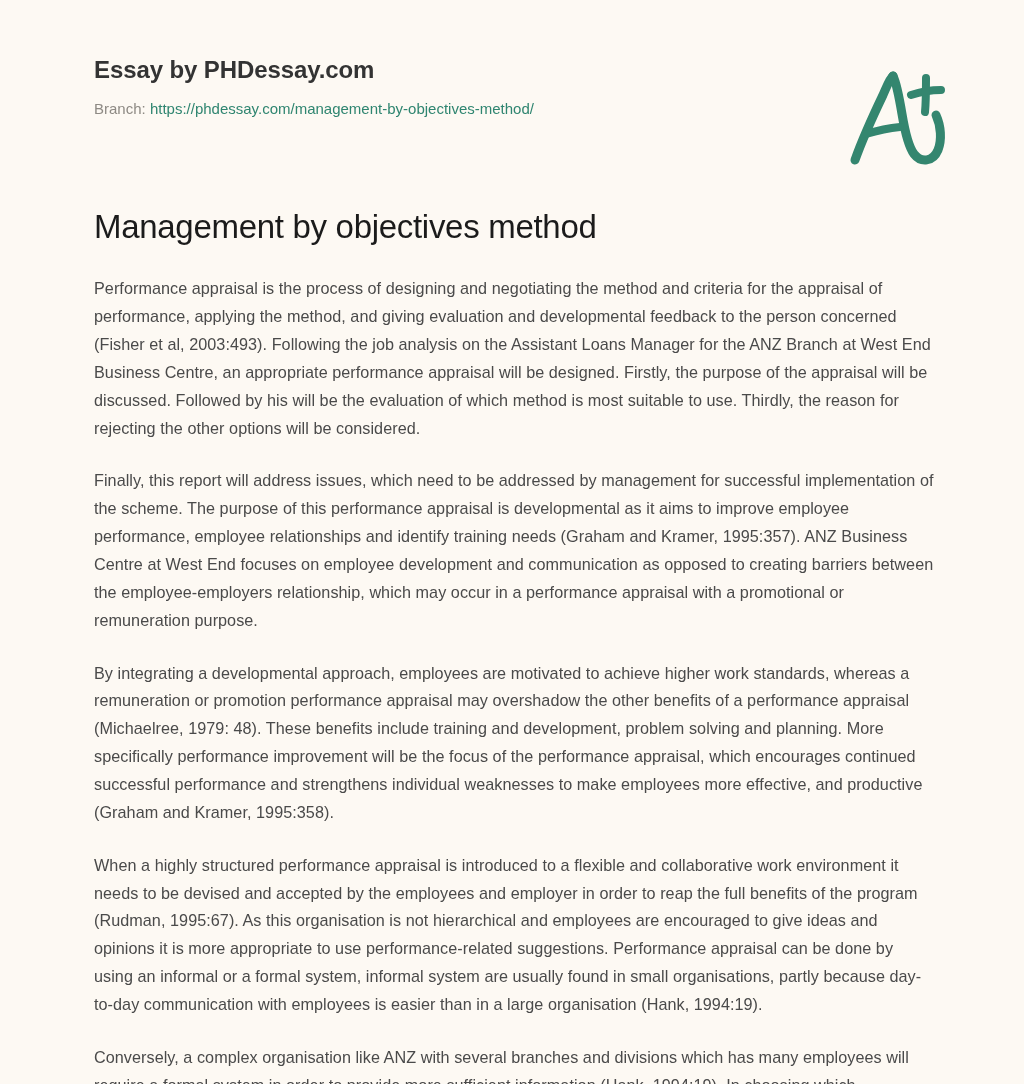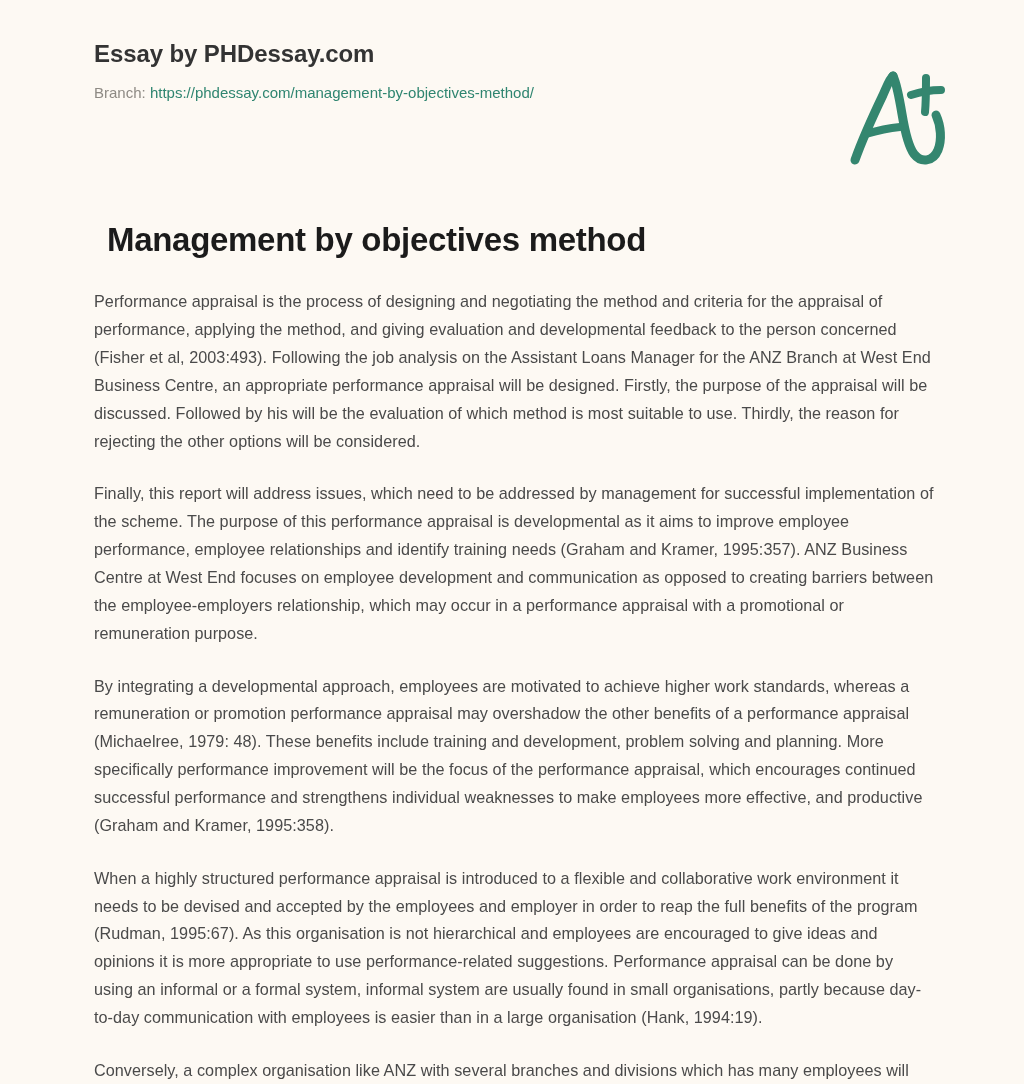--- a/index.html
+++ b/index.html
@@ -21,21 +21,21 @@
     position: relative;
     width: 1024px;
     height: 1084px;
     box-sizing: border-box;
   }
 
   
   .header {
     position: absolute;
     left: 94px;
-    top: 40px;
+    top: 56px;
     width: 836px;
   }
 
   .brand-title {
     font-size: 24px;
     font-weight: bold;
     color: #333333;
     letter-spacing: -0.1px;
     line-height: 1.2;
     margin: 0;
@@ -76,23 +76,23 @@
 
   
   .article {
     position: absolute;
     left: 94px;
     top: 206px;
     width: 840px;
   }
 
   .article-title {
-    margin: 13px;
+    margin: 0;
     font-size: 33px;
-    font-weight: bold;
+    font-weight: normal;
     color: #1b1b1b;
     letter-spacing: -0.3px;
     line-height: 1.25;
   }
 
   .article-body {
     margin-top: 28px;
   }
 
   .article-body p {

